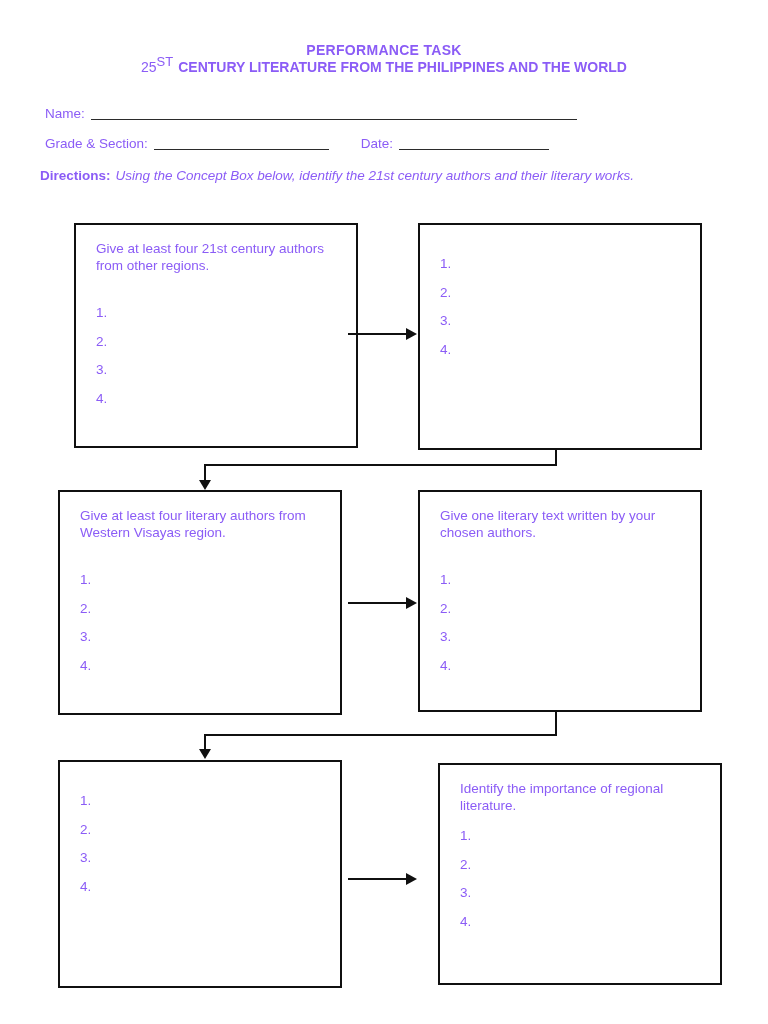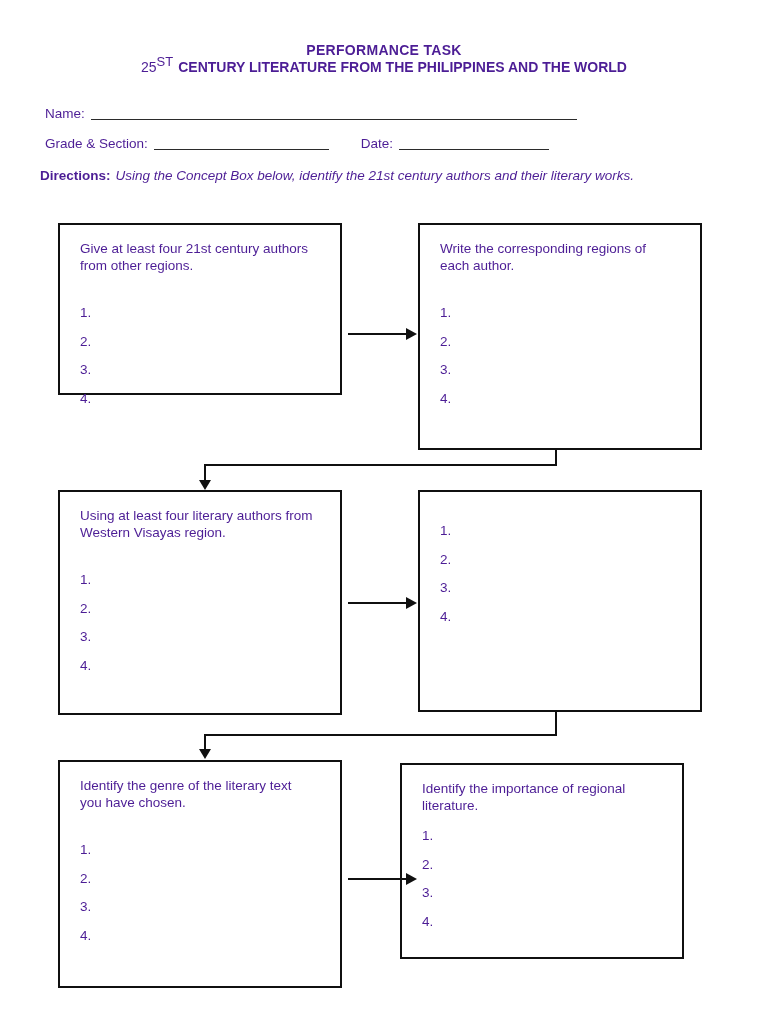--- a/index.html
+++ b/index.html
@@ -1,18 +1,18 @@
 <!DOCTYPE html>
 <html><head>
 <meta charset="utf-8">
 <style>
   html,body{margin:0;padding:0;background:#e9e9e9;}
   .page{
     position:relative;width:768px;height:1024px;background:#ffffff;
-    color:#4c1d95;font-family:"Liberation Sans",sans-serif;overflow:hidden;
+    color:#8b5cf6;font-family:"Liberation Sans",sans-serif;overflow:hidden;
     margin:0 auto;
   }
   
   .title{position:absolute;top:42px;left:0;width:100%;text-align:center;
     font-size:14px;font-weight:bold;letter-spacing:.3px;}
   .subtitle{position:absolute;top:59px;left:0;width:100%;text-align:center;font-size:14px;}
   .subtitle sup{font-size:13px;line-height:0;}
   .subtitle .rest{padding-left:5px;font-weight:bold;}
   
   .form-row{position:absolute;font-size:13.5px;white-space:nowrap;}
@@ -51,88 +51,86 @@
 
   <div class="title">PERFORMANCE TASK</div>
   <div class="subtitle"><span>25</span><sup>ST</sup><span class="rest">CENTURY LITERATURE FROM THE PHILIPPINES AND THE WORLD</span></div>
 
   <div class="form-row row-grade"><span>Grade &amp; Section:</span><span class="blank blank-grade"></span><span class="date-label">Date:</span><span class="blank blank-date"></span></div>
 
   <div class="form-row row-name"><span>Name:</span><span class="blank blank-name"></span></div>
 
   <div class="directions"><span class="dir-label">Directions:</span><span class="dir-text">Using the Concept Box below, identify the 21st century authors and their literary works.</span></div>
 
-  <div class="box" style="left:58px;top:223px;height:172px">
+  <div class="box" style="left:74px;top:223px;height:225px">
     <div class="prompt">Give at least four 21st century authors
 from other regions.</div>
     <div class="items">
       <div class="item">1.</div>
       <div class="item">2.</div>
       <div class="item">3.</div>
       <div class="item">4.</div>
     </div>
   </div>
 
   <div class="box" style="left:418px;top:223px;height:227px">
-    <div class="prompt">Write the corresponding regions of
-each author.</div>
     <div class="items">
       <div class="item">1.</div>
       <div class="item">2.</div>
       <div class="item">3.</div>
       <div class="item">4.</div>
     </div>
   </div>
 
   <div class="harrow" style="left:348px;top:333px;width:58px"></div>
 
   <div class="vline" style="left:555px;top:450px;width:2px;height:16px"></div>
   <div class="hline" style="left:204px;top:464px;width:353px;height:2px"></div>
   <div class="vline" style="left:204px;top:464px;width:2px;height:17px"></div>
   <div class="down-arrowhead" style="left:199px;top:480px"></div>
 
   <div class="box" style="left:58px;top:490px;height:225px">
-    <div class="prompt">Using at least four literary authors from
+    <div class="prompt">Give at least four literary authors from
 Western Visayas region.</div>
     <div class="items">
       <div class="item">1.</div>
       <div class="item">2.</div>
       <div class="item">3.</div>
       <div class="item">4.</div>
     </div>
   </div>
 
   <div class="box" style="left:418px;top:490px;height:222px">
+    <div class="prompt">Give one literary text written by your
+chosen authors.</div>
     <div class="items">
       <div class="item">1.</div>
       <div class="item">2.</div>
       <div class="item">3.</div>
       <div class="item">4.</div>
     </div>
   </div>
 
   <div class="harrow" style="left:348px;top:602px;width:58px"></div>
 
   <div class="vline" style="left:555px;top:712px;width:2px;height:24px"></div>
   <div class="hline" style="left:204px;top:734px;width:353px;height:2px"></div>
   <div class="vline" style="left:204px;top:734px;width:2px;height:16px"></div>
   <div class="down-arrowhead" style="left:199px;top:749px"></div>
 
   <div class="box" style="left:58px;top:760px;height:228px">
-    <div class="prompt">Identify the genre of the literary text
-you have chosen.</div>
     <div class="items">
       <div class="item">1.</div>
       <div class="item">2.</div>
       <div class="item">3.</div>
       <div class="item">4.</div>
     </div>
   </div>
 
-  <div class="box tight" style="left:400px;top:763px;height:196px">
+  <div class="box tight" style="left:438px;top:763px;height:222px">
     <div class="prompt">Identify the importance of regional
 literature.</div>
     <div class="items">
       <div class="item">1.</div>
       <div class="item">2.</div>
       <div class="item">3.</div>
       <div class="item">4.</div>
     </div>
   </div>
 

